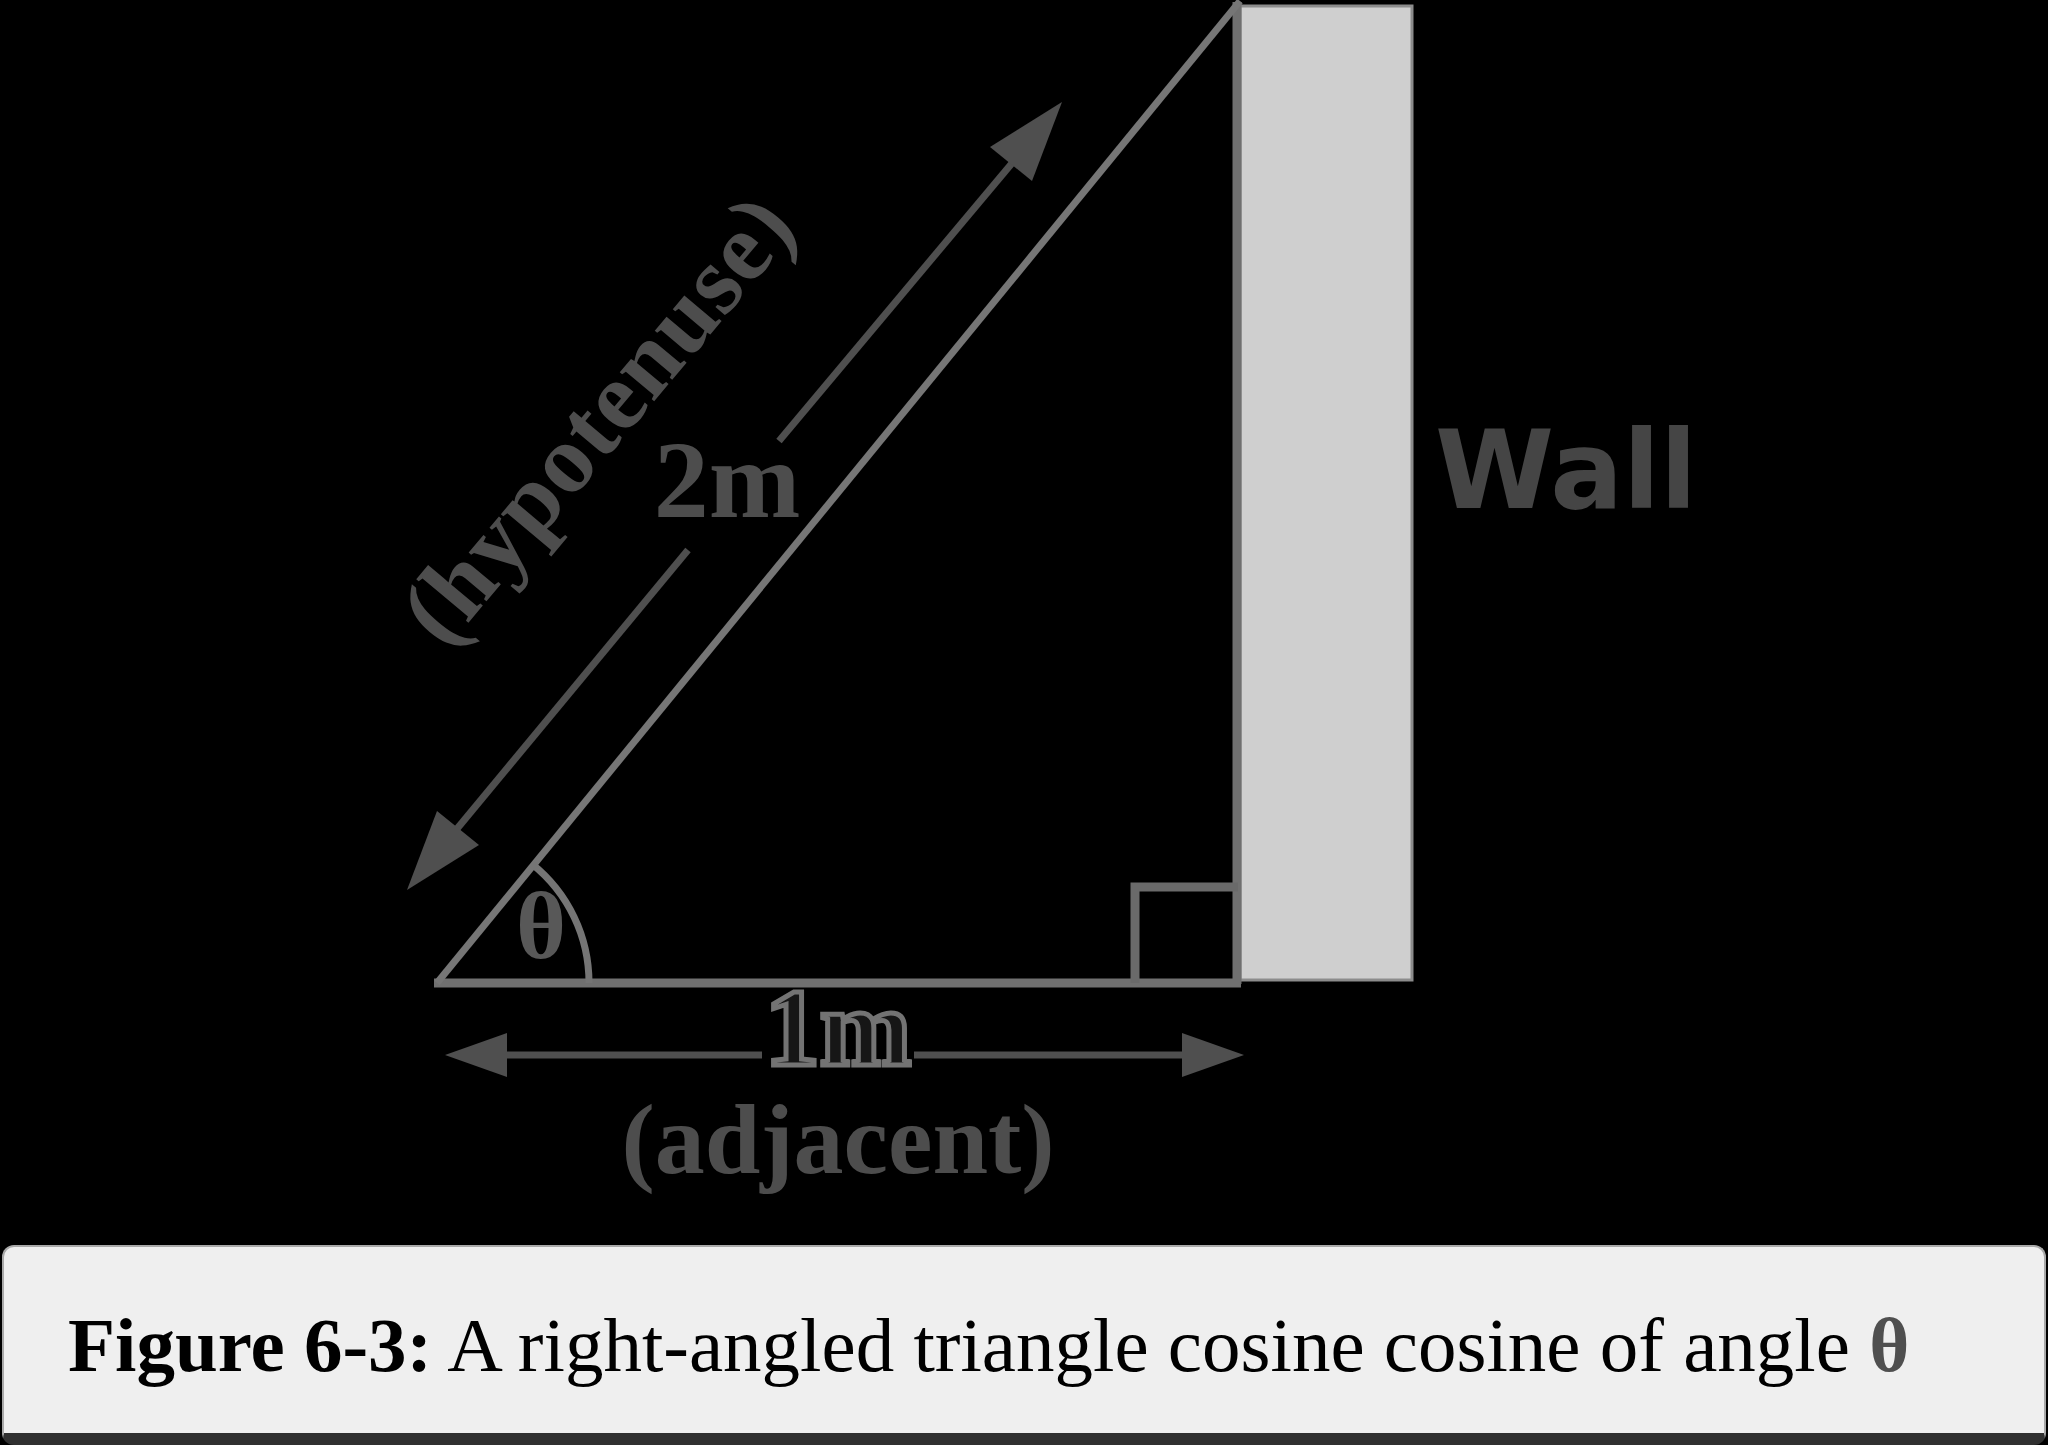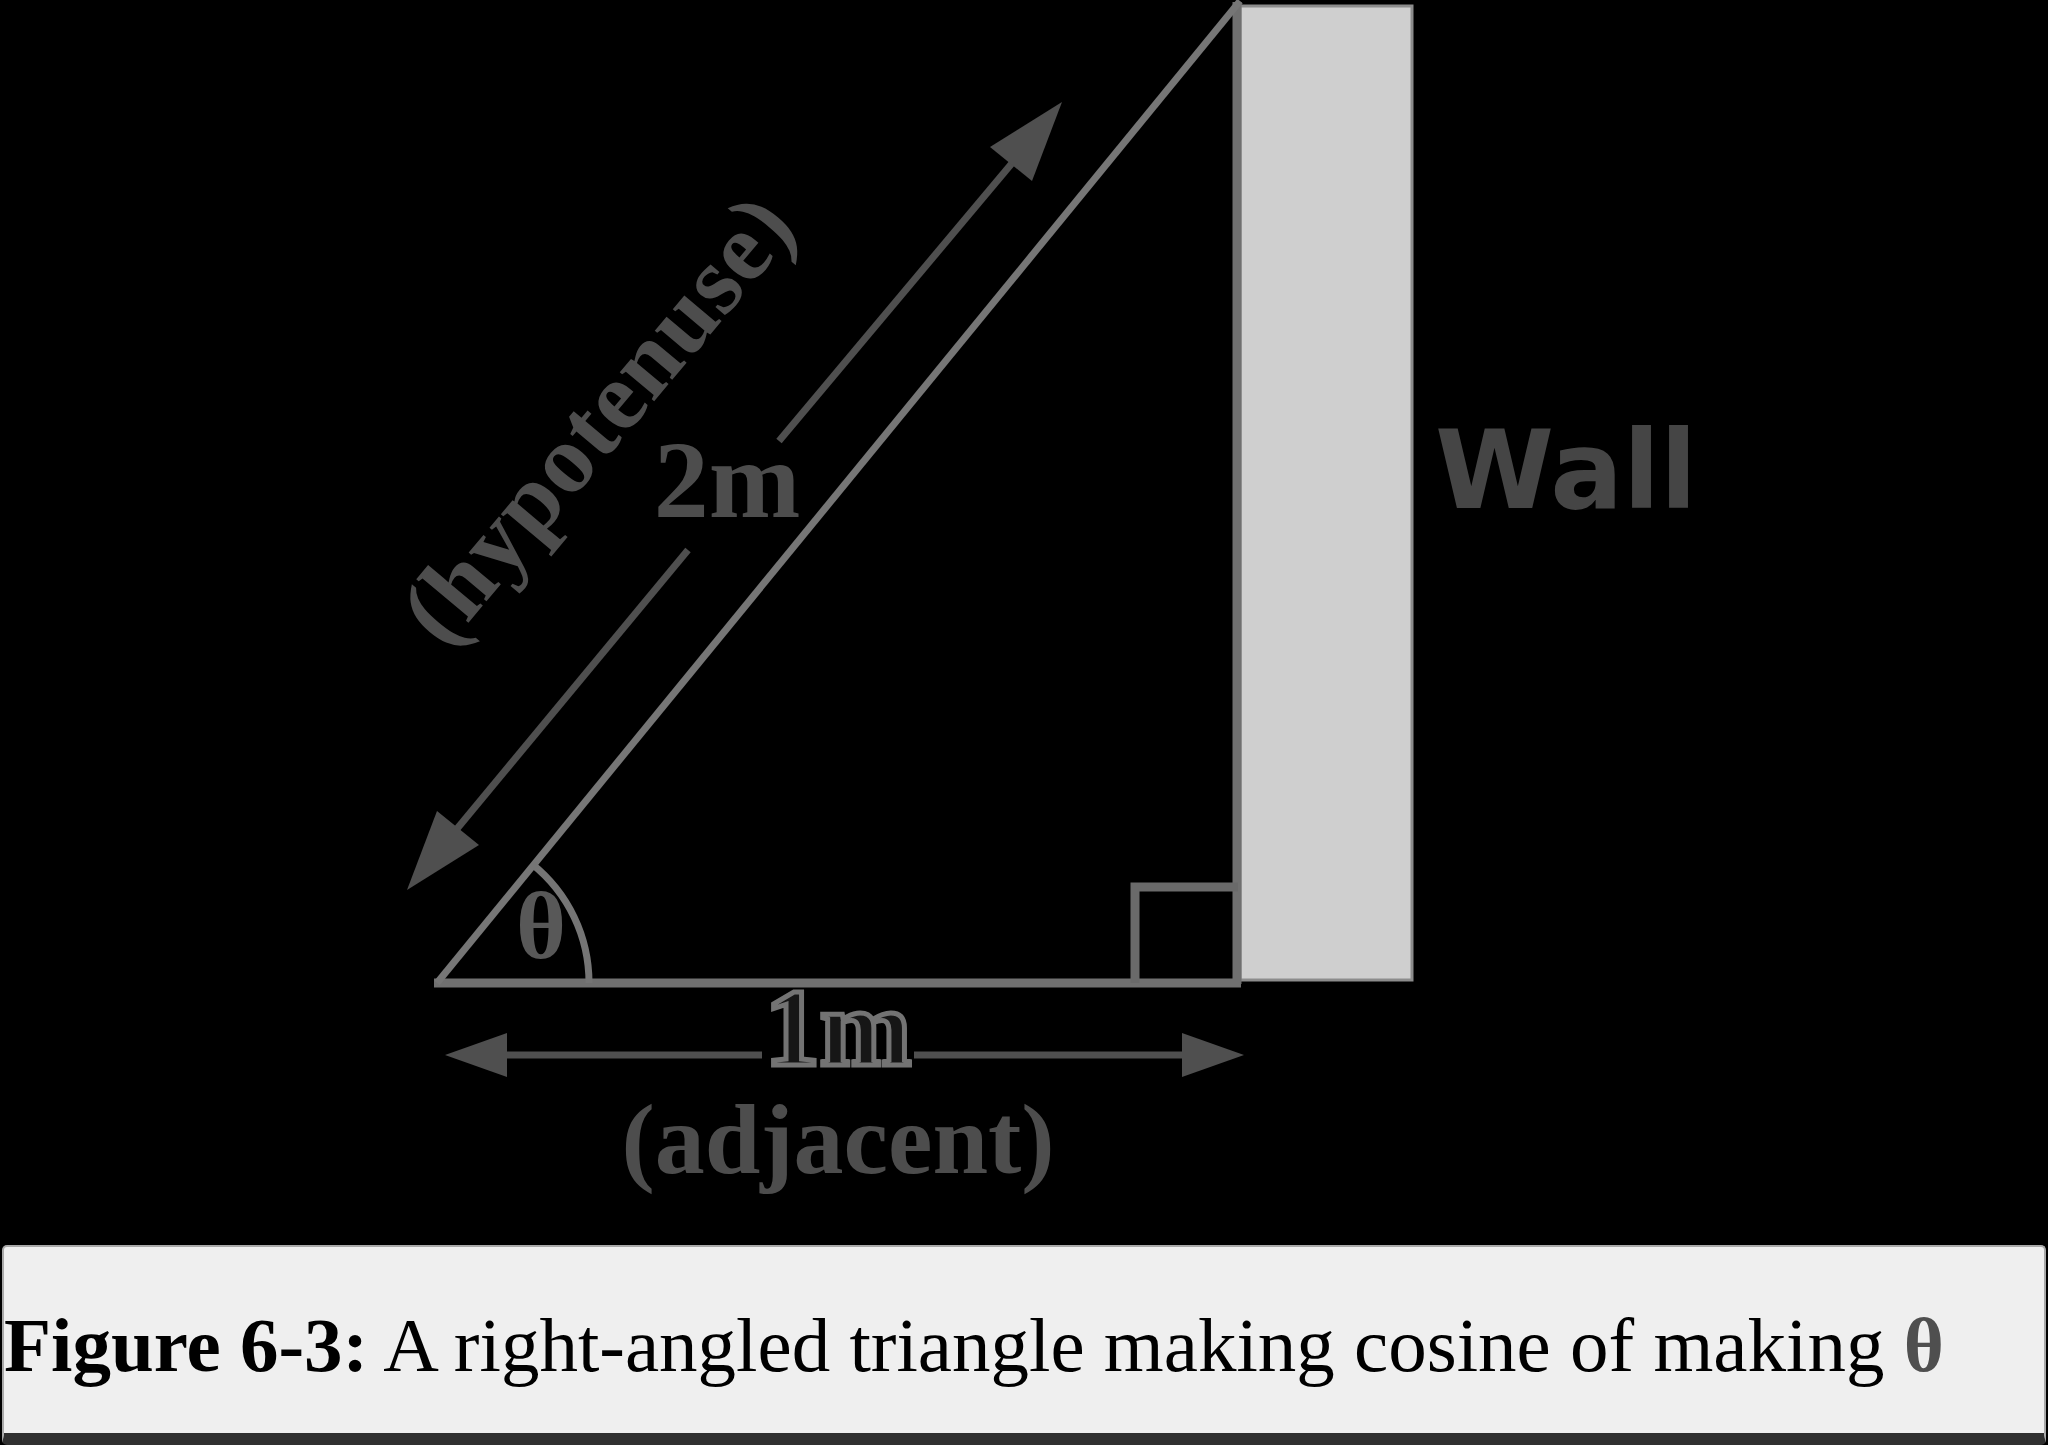--- a/index.html
+++ b/index.html
@@ -57,23 +57,24 @@
   #caption-box {
     position: absolute;
     left: 2px;
     top: 1245px;
     width: 2044px;
     height: 200px;
     box-sizing: border-box;
     background: #efefef;
     border: 2px solid #a9a9a9;
     border-bottom: 12px solid #303030;
-    border-radius: 5px;
+    border-radius: 12px;
     display: flex;
     align-items: center;
+    padding-left: 64px;
     padding-top: 10px;
     font-family: "Liberation Serif", serif;
     font-size: 77px;
     color: #000000;
     white-space: pre;
   }
   .cap-bold  { font-weight: bold; }
   .cap-theta { font-weight: bold; color: #4f4f4f; }
 </style>
 </head>
@@ -114,16 +115,16 @@
     <text class="lbl lbl-mid len-lbl-1m" x="838" y="1040">1m</text>
 
     <text class="lbl lbl-mid adj-lbl" x="838" y="1150">(adjacent)</text>
 
     <text class="lbl lbl-mid theta-lbl" x="541" y="936">θ</text>
 
     <text class="wall-lbl" x="1566" y="478">Wall</text>
   </svg>
 
   <div id="caption-box">
-    <span class="cap-bold">Figure 6-3:</span><span> A right-angled triangle making cosine of making </span><span class="cap-theta">θ</span>
+    <span class="cap-bold">Figure 6-3:</span><span> A right-angled triangle cosine cosine of angle </span><span class="cap-theta">θ</span>
   </div>
 
 </div>
 
 </body></html>

